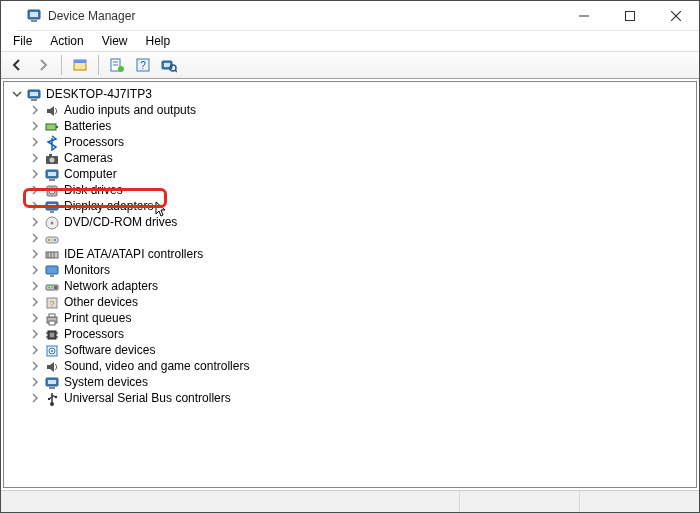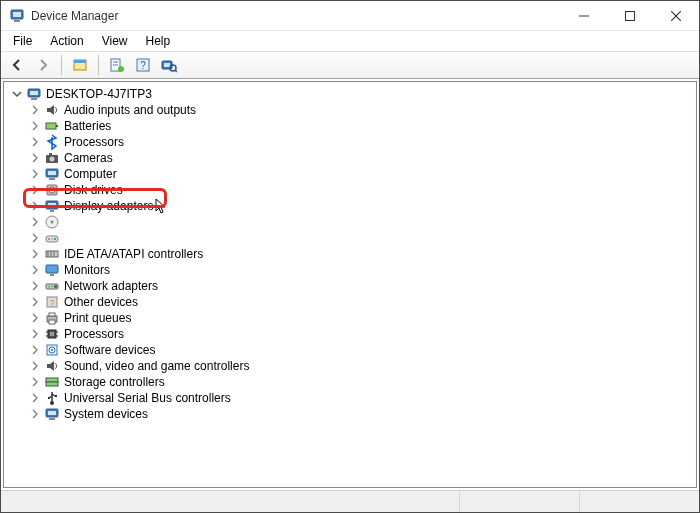--- a/index.html
+++ b/index.html
@@ -9,20 +9,21 @@
     border: 1px solid #4a4a4a;
     background: #fff;
     display: flex; flex-direction: column;
     position: relative;
   }
   
   .titlebar {
     height: 30px; display: flex; align-items: center;
     background: #fff; border-bottom: 1px solid #e5e5e5;
     padding-left: 8px;
+    margin-left: 17px;
   }
   .titlebar .app-icon { width: 16px; height: 16px; margin-right: 6px; }
   .titlebar .title { flex: 1; font-size: 12px; color: #333; }
   .win-controls { display: flex; height: 100%; }
   .win-btn {
     width: 46px; height: 100%;
     display: flex; align-items: center; justify-content: center;
     color: #555;
   }
 
@@ -52,21 +53,21 @@
 
   
   .content {
     flex: 1; overflow: auto;
     border: 1px solid #828790;
     margin: 2px;
     padding: 4px 2px;
     background: #fff;
   }
   .tree-row {
-    display: flex; align-items: center;
+    display: flex; 
     height: 16px;
     padding: 1px 0;
     white-space: nowrap;
   }
   .tree-row .chev {
     width: 14px; height: 14px;
     display: flex; align-items: center; justify-content: center;
     flex-shrink: 0;
   }
   .tree-row .dev-icon {
@@ -305,20 +306,21 @@
             <svg width="10" height="10">
               <path d="M3 1 L7 5 L3 9" fill="none" stroke="#888" stroke-width="1.5"></path>
             </svg>
           </span>
           <span class="dev-icon">
             <svg width="16" height="16">
               <circle cx="8" cy="8" r="6" fill="#eee" stroke="#888"></circle>
               <circle cx="8" cy="8" r="1.5" fill="#888"></circle>
             </svg>
           </span>
+          <span class="label">DVD/CD-ROM drives</span>
         </div>
         <div class="tree-row indent-cat">
           <span class="chev">
             <svg width="10" height="10">
               <path d="M3 1 L7 5 L3 9" fill="none" stroke="#888" stroke-width="1.5"></path>
             </svg>
           </span>
           <span class="dev-icon">
             <svg width="16" height="16">
               <rect x="2" y="6" width="12" height="6" rx="2" fill="#ddd" stroke="#888"></rect>
@@ -451,58 +453,44 @@
           <span class="label">Sound, video and game controllers</span>
         </div>
         <div class="tree-row indent-cat">
           <span class="chev">
             <svg width="10" height="10">
               <path d="M3 1 L7 5 L3 9" fill="none" stroke="#888" stroke-width="1.5"></path>
             </svg>
           </span>
           <span class="dev-icon">
             <svg width="16" height="16">
-              <rect x="2" y="4" width="12" height="4" fill="#8c8" stroke="#363"></rect>
-              <rect x="2" y="8" width="12" height="4" fill="#8c8" stroke="#363"></rect>
-            </svg>
-          </span>
-          <span class="label">Storage controllers</span>
+              <rect x="2" y="3" width="12" height="8" rx="1" fill="#3e7ab8" stroke="#2a5a8a"></rect>
+              <rect x="4" y="5" width="8" height="4" fill="#cfe6f7"></rect>
+              <rect x="5" y="12" width="6" height="2" fill="#888"></rect>
+            </svg>
+          </span>
+          <span class="label">System devices</span>
         </div>
         <div class="tree-row indent-cat">
           <span class="chev">
             <svg width="10" height="10">
               <path d="M3 1 L7 5 L3 9" fill="none" stroke="#888" stroke-width="1.5"></path>
             </svg>
           </span>
           <span class="dev-icon">
             <svg width="16" height="16">
               <path d="M8 2v10" stroke="#333" stroke-width="1.5"></path>
               <circle cx="8" cy="13" r="2" fill="#333"></circle>
               <path d="M8 6l-3 2M8 4l3 2" stroke="#333" stroke-width="1.5"></path>
               <rect x="4" y="7" width="2" height="2" fill="#333"></rect>
               <circle cx="12" cy="6" r="1.2" fill="#333"></circle>
             </svg>
           </span>
           <span class="label">Universal Serial Bus controllers</span>
         </div>
-        <div class="tree-row indent-cat">
-          <span class="chev">
-            <svg width="10" height="10">
-              <path d="M3 1 L7 5 L3 9" fill="none" stroke="#888" stroke-width="1.5"></path>
-            </svg>
-          </span>
-          <span class="dev-icon">
-            <svg width="16" height="16">
-              <rect x="2" y="3" width="12" height="8" rx="1" fill="#3e7ab8" stroke="#2a5a8a"></rect>
-              <rect x="4" y="5" width="8" height="4" fill="#cfe6f7"></rect>
-              <rect x="5" y="12" width="6" height="2" fill="#888"></rect>
-            </svg>
-          </span>
-          <span class="label">System devices</span>
-        </div>
       </div>
 
     <div class="highlight-box" id="hl-box" style="left: 22px; top: 187px; width: 144px; height: 20px;"></div>
   </div>
 
   <div class="statusbar">
     <div class="status-cell first"></div>
     <div class="status-cell"></div>
     <div class="status-cell"></div>
   </div>

